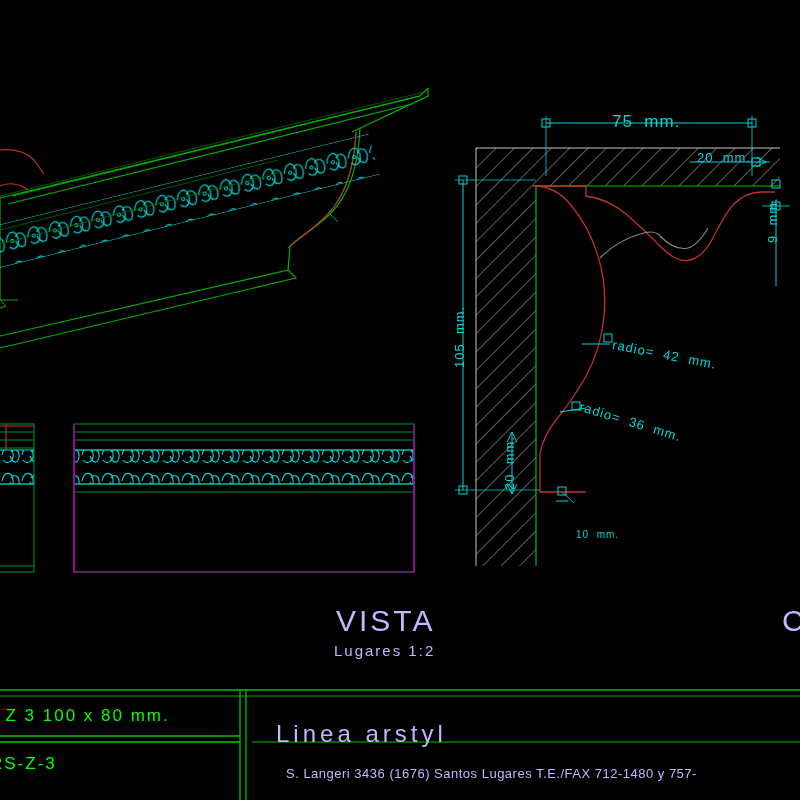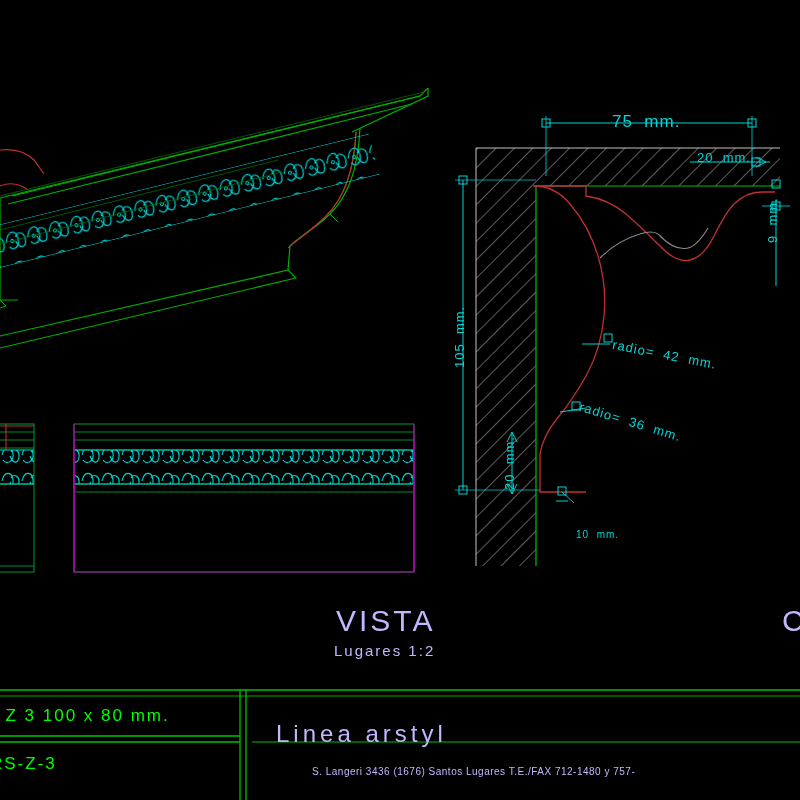--- a/index.html
+++ b/index.html
@@ -212,15 +212,15 @@
   <div class="txt cyan" style="left:582px; top:399px; font-size:13px; transform:rotate(17deg); transform-origin:left top;">radio=  36  mm.</div>
 
   <div class="txt dkgreen" style="left:336px; top:604px; font-size:30px; letter-spacing:3px;">VISTA</div>
   <div class="txt dkgreen" style="left:334px; top:642px; font-size:15px; letter-spacing:2px;">Lugares 1:2</div>
   <div class="txt dkgreen" style="left:782px; top:604px; font-size:30px; letter-spacing:3px;">C</div>
 
   <div class="txt brightgreen" style="left:-8px; top:706px; font-size:17px; letter-spacing:2px;">: Z 3 100 x 80 mm.</div>
   <div class="txt brightgreen" style="left:-10px; top:754px; font-size:17px; letter-spacing:2px;">RS-Z-3</div>
 
   <div class="txt dkgreen" style="left:276px; top:720px; font-size:24px; letter-spacing:4px;">Linea arstyl</div>
-  <div class="txt dkgreen" style="left:286px; top:766px; font-size:10px; letter-spacing:0.5px;margin-left:26px;">S. Langeri 3436 (1676) Santos Lugares T.E./FAX 712-1480 y 757-</div>
+  <div class="txt dkgreen" style="left:286px; top:766px; font-size:13px; letter-spacing:0.5px;">S. Langeri 3436 (1676) Santos Lugares T.E./FAX 712-1480 y 757-</div>
 
 </div>
 
 </body></html>

